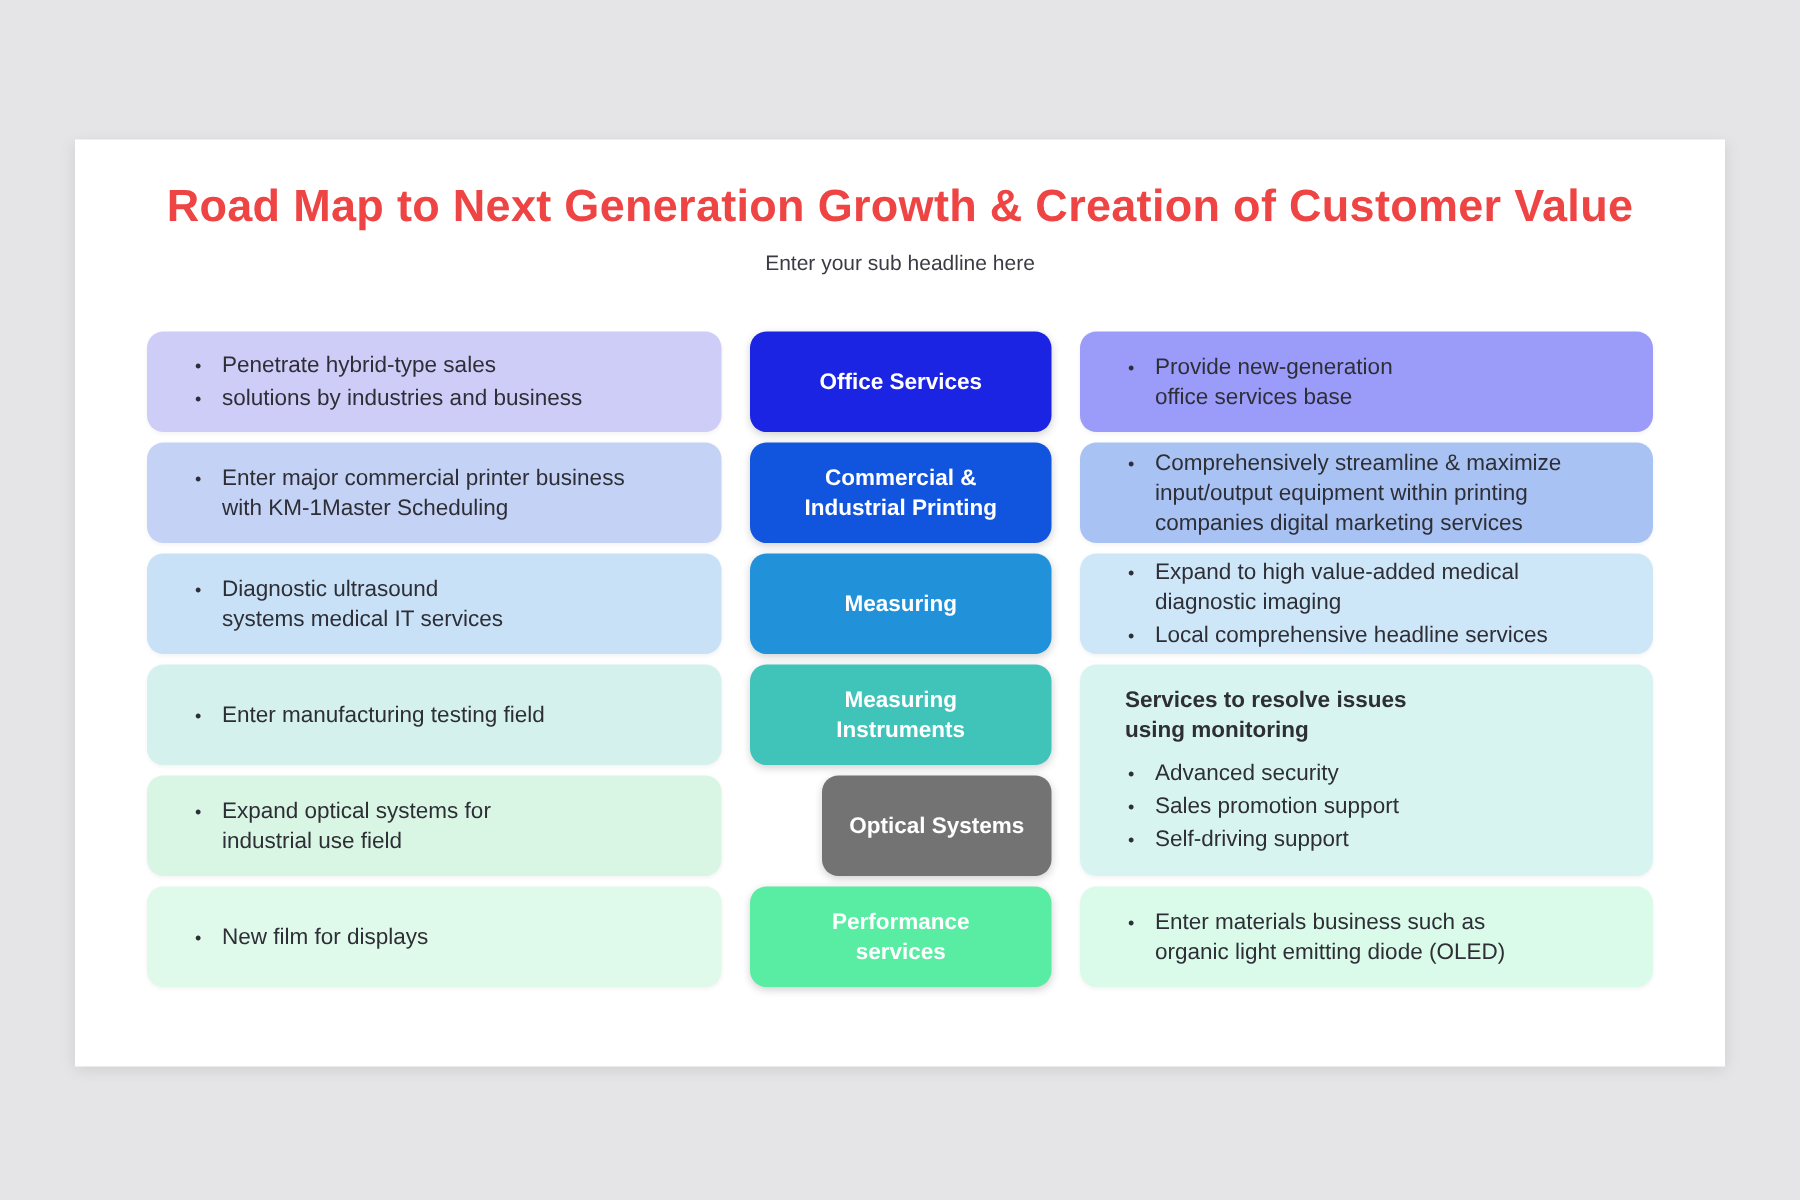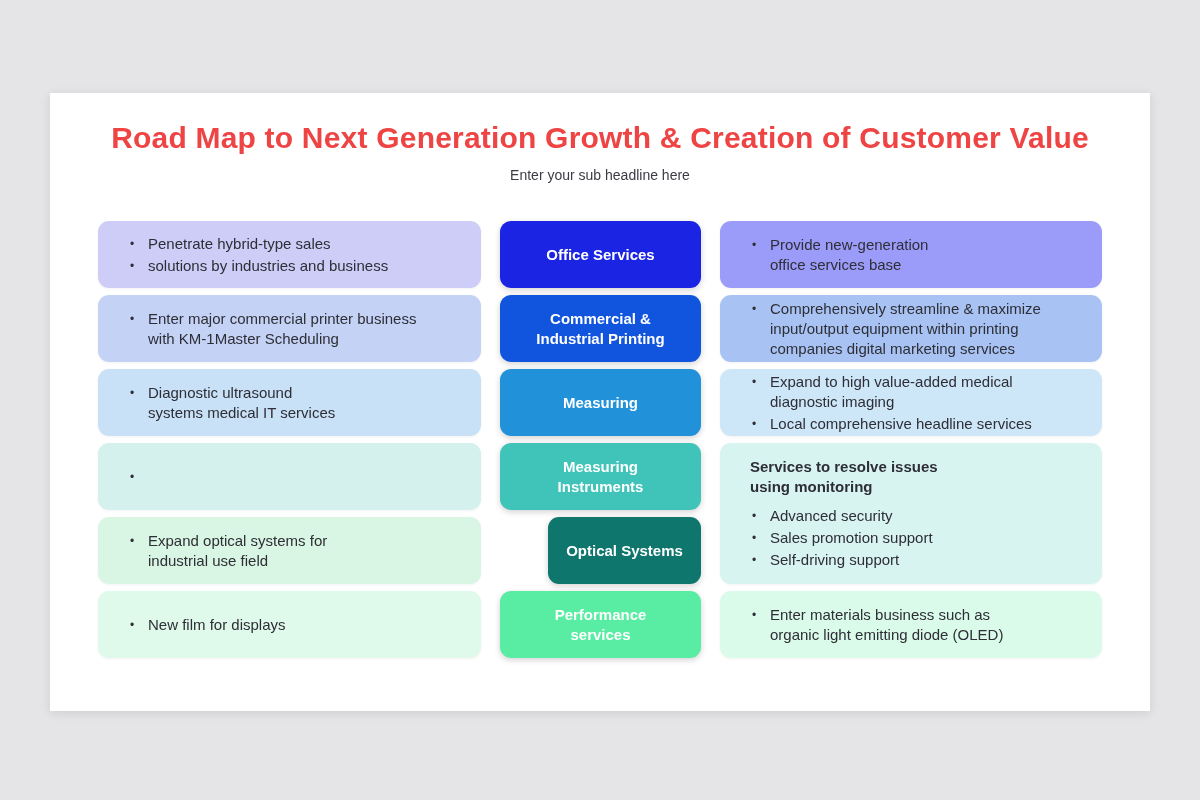--- a/index.html
+++ b/index.html
@@ -169,20 +169,21 @@
       </div>
       <div class="bullet">
         <span class="dot">•</span>
         <span class="txt">Local comprehensive headline services</span>
       </div>
     </div>
 
     <div class="cell light col-left" style="background: rgb(212, 241, 237);">
       <div class="bullet">
         <span class="dot">•</span>
+        <span class="txt">Enter manufacturing testing field</span>
       </div>
     </div>
     <div class="cell cat col-cat" style="background: rgb(64, 196, 186);">
       <span class="cat-label">Measuring
 Instruments</span>
     </div>
     <div class="cell light col-right span2" style="background: rgb(216, 244, 240);">
       <div class="box-heading">Services to resolve issues
 using monitoring</div>
       <div class="bullet">
@@ -199,21 +200,21 @@
       </div>
     </div>
 
     <div class="cell light col-left" style="background: rgb(217, 246, 228);">
       <div class="bullet">
         <span class="dot">•</span>
         <span class="txt">Expand optical systems for
 industrial use field</span>
       </div>
     </div>
-    <div class="cell cat col-cat" style="background: #0f766e; margin-left: 48px;">
+    <div class="cell cat col-cat" style="background: #737373; margin-left: 48px;">
       <span class="cat-label">Optical Systems</span>
     </div>
 
     <div class="cell light col-left" style="background: rgb(223, 249, 234);">
       <div class="bullet">
         <span class="dot">•</span>
         <span class="txt">New film for displays</span>
       </div>
     </div>
     <div class="cell cat col-cat" style="background: rgb(88, 237, 163);">

